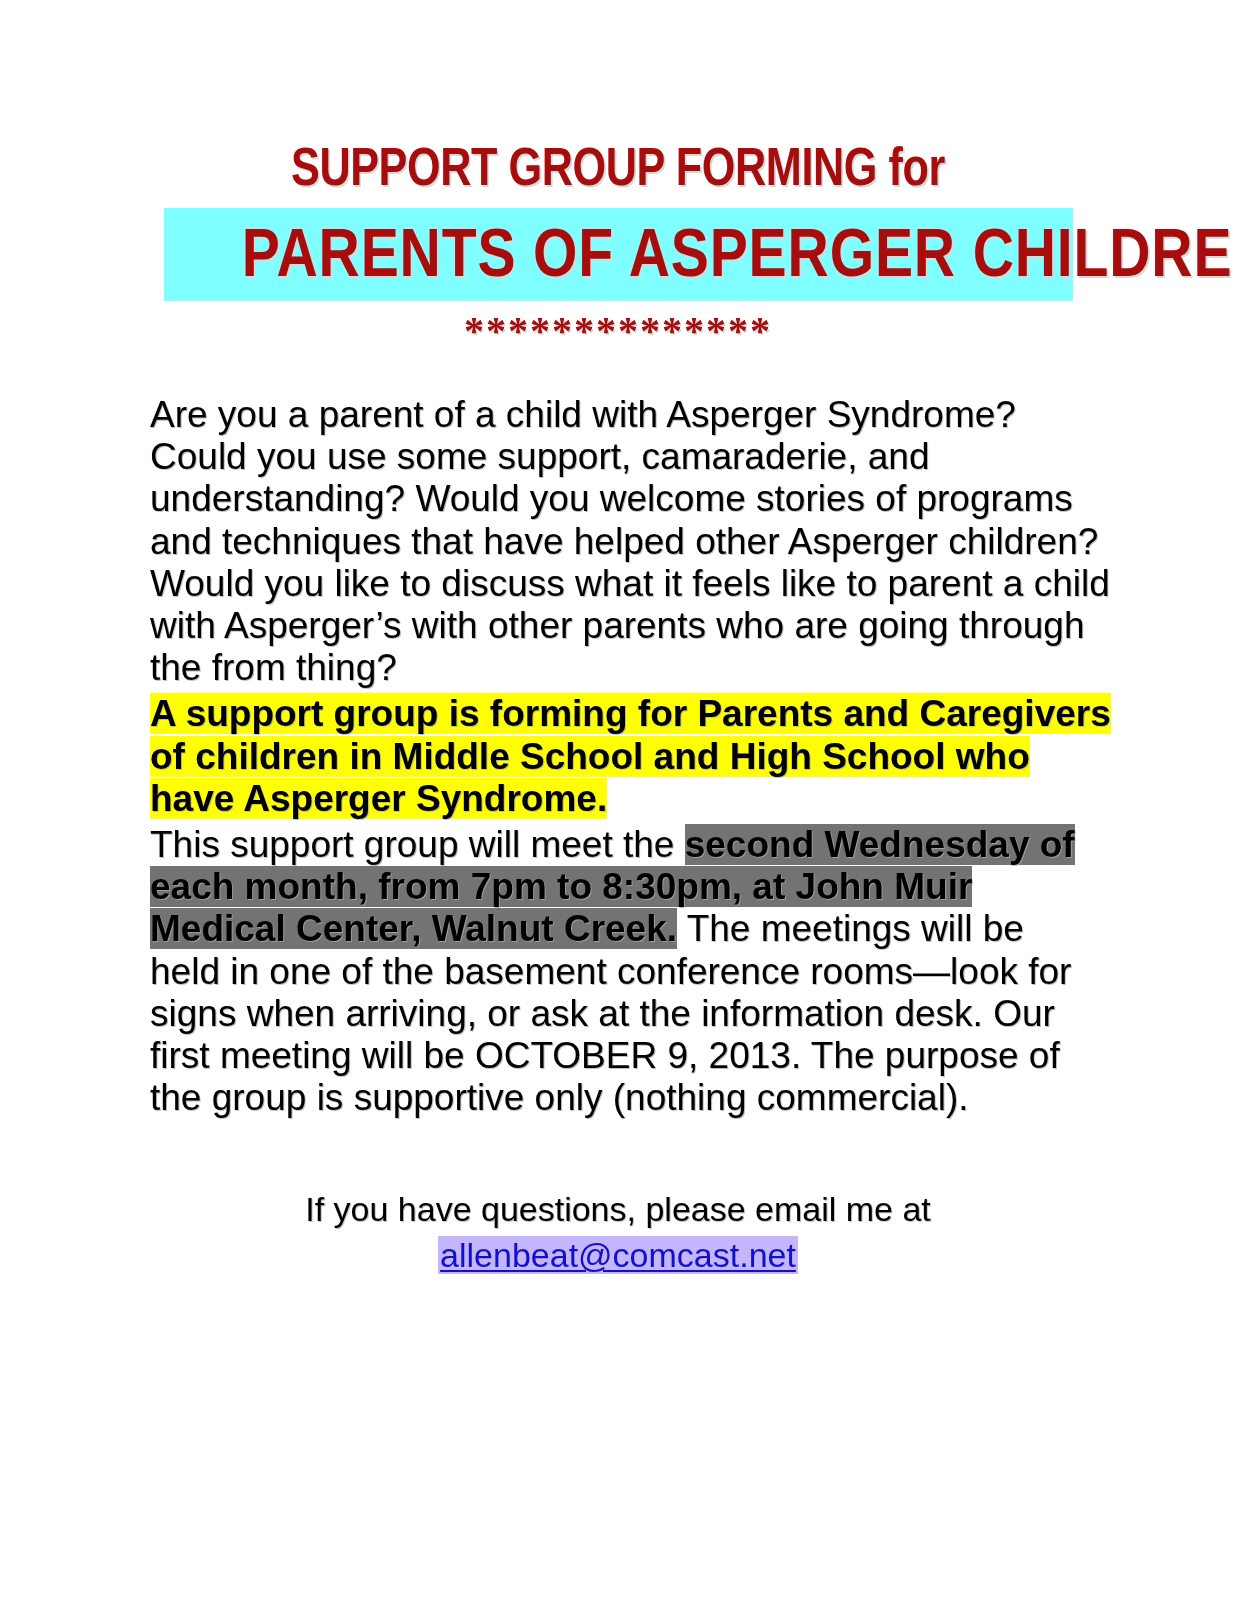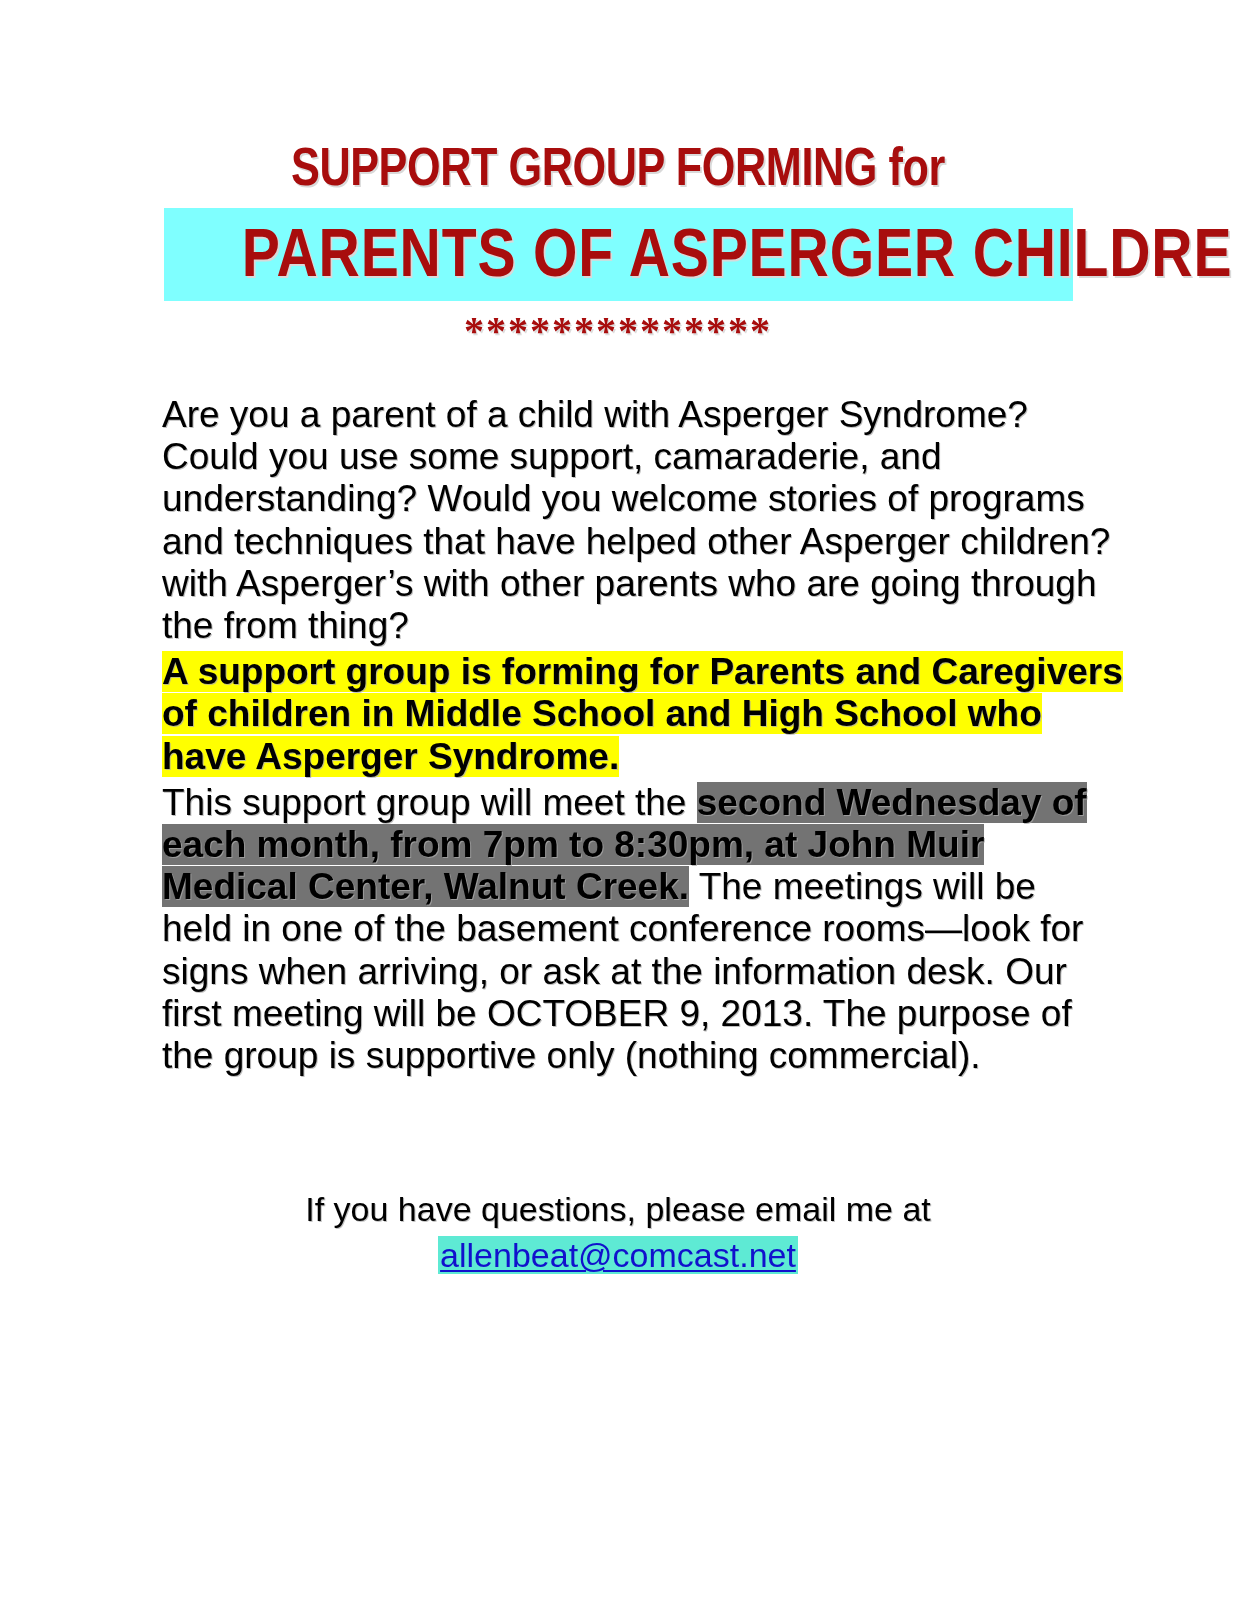--- a/index.html
+++ b/index.html
@@ -77,21 +77,21 @@
     font-size: 40px;
     line-height: 40px;
     letter-spacing: 2px;
     color: #A80D0D;
     text-shadow: 1.5px 1.5px 0 #dddddd;
   }
 
   
   .body-area {
     position: absolute;
-    left: 162px;
+    left: 150px;
     top: 394px;
     width: 936px;
   }
 
   .para {
     font-family: "Liberation Sans Narrow", "Liberation Sans", sans-serif;
     font-size: 37px;
     line-height: 42.2px;
     color: #000000;
     margin: 0;
@@ -139,21 +139,21 @@
     line-height: 46px;
     color: #000000;
     text-shadow: 1px 1px 0 rgba(170,170,170,0.7);
   }
 
   .footer-email {
     font-family: "Liberation Sans", "DejaVu Sans", sans-serif;
     font-size: 34px;
     line-height: 46px;
     color: #1111CC;
-    background: #5eead4;
+    background: #c4b5fd;
     text-decoration: underline;
     text-decoration-thickness: 2px;
     text-underline-offset: 3px;
     padding: 0 2px;
   }
 </style>
 </head>
 <body>
 
 <div class="page">
@@ -171,20 +171,21 @@
     <div class="stars">**************</div>
   </div>
 
   <div class="body-area">
 
     <div class="para">
       <span class="ln">Are you a parent of a child with Asperger Syndrome?</span>
       <span class="ln">Could you use some support, camaraderie, and</span>
       <span class="ln">understanding?  Would you welcome stories of programs</span>
       <span class="ln">and techniques that have helped other Asperger children?</span>
+      <span class="ln">Would you like to discuss what it feels like to parent a child</span>
       <span class="ln">with Asperger’s with other parents who are going through</span>
       <span class="ln">the from thing?</span>
     </div>
 
     <div class="para-gap"></div>
 
     <div class="para">
       <span class="ln"><span class="seg hl-yellow b">A support group is forming for Parents and Caregivers</span></span>
       <span class="ln"><span class="seg hl-yellow b">of children in </span><span class="seg hl-yellow b u">Middle School and High School</span><span class="seg hl-yellow b"> who</span></span>
       <span class="ln"><span class="seg hl-yellow b">have Asperger Syndrome.</span></span>

